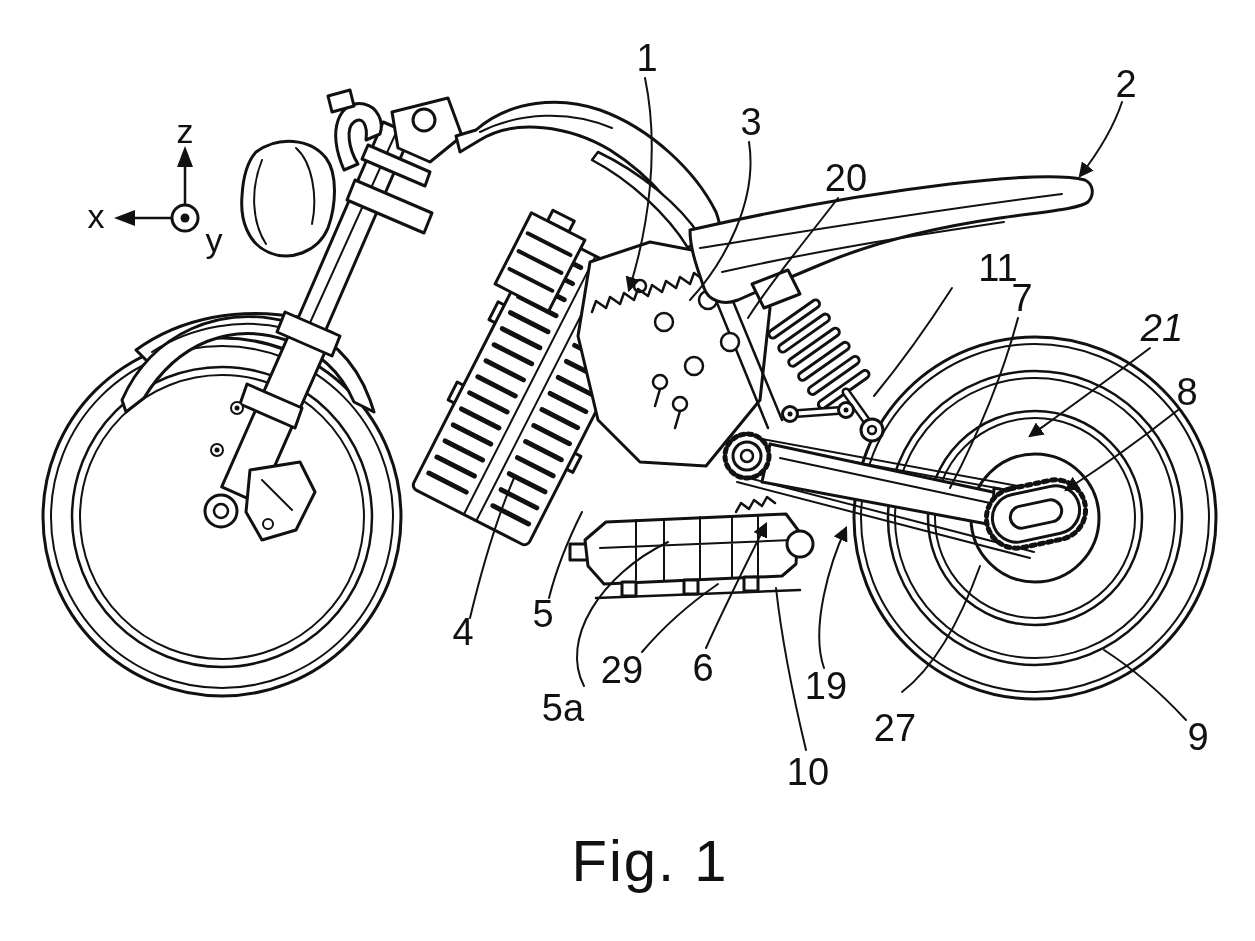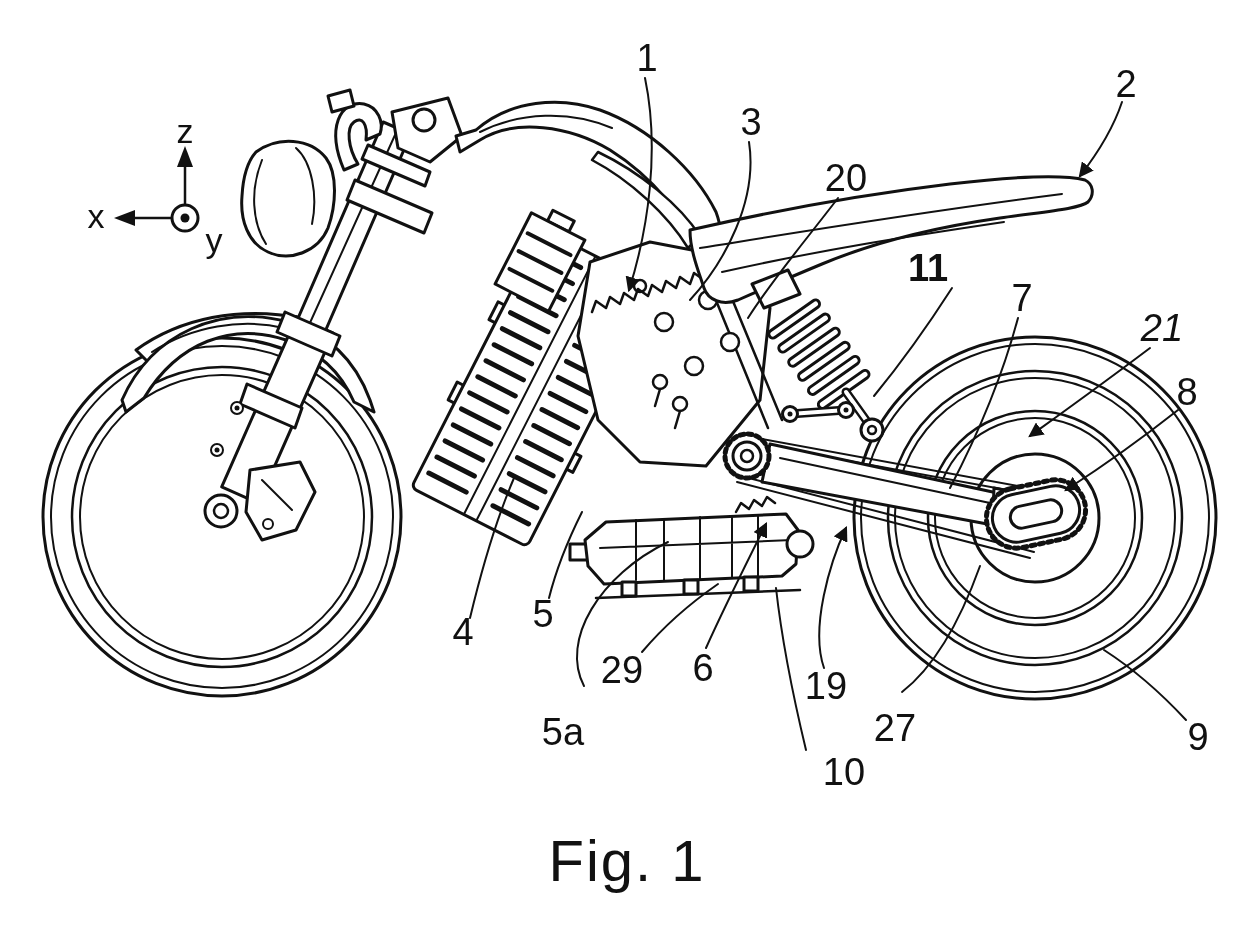--- a/index.html
+++ b/index.html
@@ -269,32 +269,32 @@
       <path d="M902,692 C938,664 962,616 980,566"></path>
       <path d="M806,750 C794,700 782,642 776,588"></path>
       <path d="M1186,720 C1160,692 1132,668 1104,650"></path>
     </g>
   </svg>
 
   <div class="ref-label" style="left:647px; top:58px;">1</div>
   <div class="ref-label" style="left:751px; top:122px;">3</div>
   <div class="ref-label" style="left:846px; top:178px;">20</div>
   <div class="ref-label" style="left:1126px; top:84px;">2</div>
-  <div class="ref-label" style="left:928px; top:268px;font-weight:bold;">11</div>
+  <div class="ref-label" style="left:998px; top:268px;">11</div>
   <div class="ref-label" style="left:1022px; top:298px;">7</div>
   <div class="ref-label" style="left:1162px; top:328px;font-style:italic;">21</div>
   <div class="ref-label" style="left:1187px; top:392px;">8</div>
   <div class="ref-label" style="left:463px; top:632px;">4</div>
   <div class="ref-label" style="left:543px; top:614px;">5</div>
-  <div class="ref-label" style="left:563px; top:708px;margin-top:24px;">5a</div>
+  <div class="ref-label" style="left:563px; top:708px;">5a</div>
   <div class="ref-label" style="left:622px; top:670px;">29</div>
   <div class="ref-label" style="left:703px; top:668px;">6</div>
   <div class="ref-label" style="left:826px; top:686px;">19</div>
   <div class="ref-label" style="left:895px; top:728px;">27</div>
-  <div class="ref-label" style="left:844px; top:772px;">10</div>
+  <div class="ref-label" style="left:808px; top:772px;">10</div>
   <div class="ref-label" style="left:1198px; top:737px;">9</div>
 
   <div class="axis-label" style="left:185px; top:131px;">z</div>
   <div class="axis-label" style="left:96px;  top:216px;">x</div>
   <div class="axis-label" style="left:214px; top:240px;">y</div>
 
-  <div class="caption" style="left:627px; top:861px;">Fig. 1</div>
+  <div class="caption" style="left:650px; top:861px;">Fig. 1</div>
 </div>
 
 </body></html>

